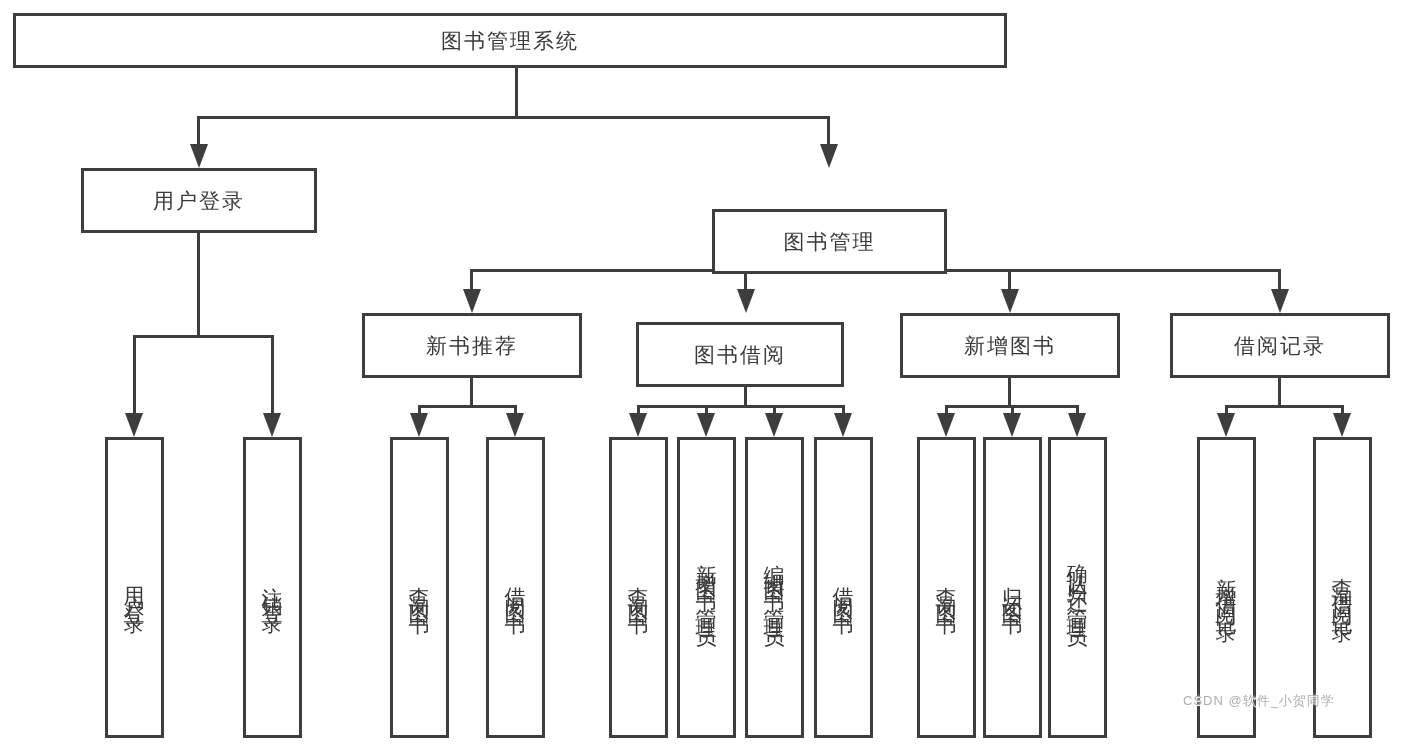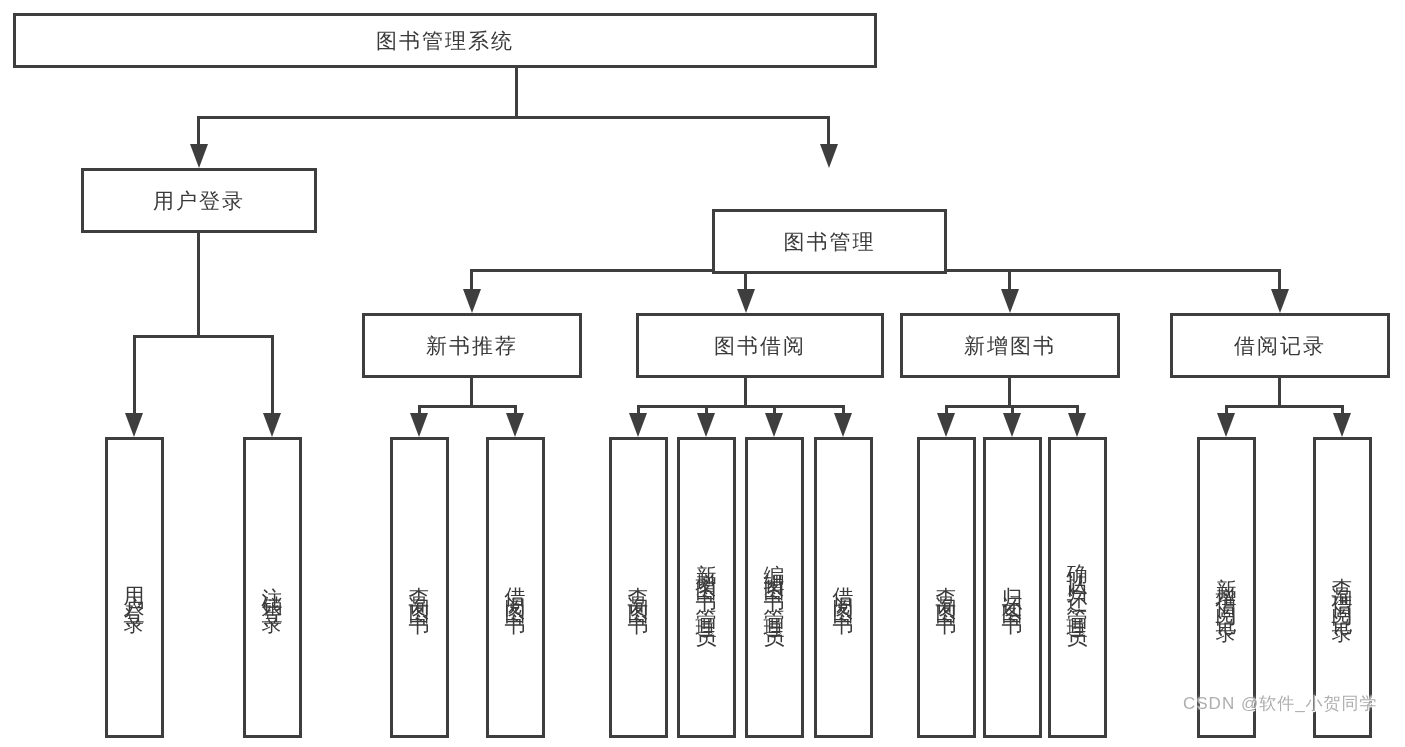--- a/index.html
+++ b/index.html
@@ -50,48 +50,48 @@
   .hline{position:absolute;height:3px;background:var(--line);z-index:1;}
   .ah{
     position:absolute;width:0;height:0;z-index:1;
     border-left:9px solid transparent;
     border-right:9px solid transparent;
     border-top:24px solid var(--line);
   }
   .watermark{
     position:absolute;
     left:1183px;top:692px;
-    font-size:17px;
+    font-size:13px;
     color:var(--wm);
     text-shadow:0 0 3px #fff, 1px 1px 0 #fff;
     letter-spacing:1px;
     z-index:5;
     white-space:nowrap;
   }
 </style>
 </head>
 <body>
 
 <div class="canvas">
 
-  <div class="box" style="left:13px;top:13px;width:864px;height:55px;">
+  <div class="box" style="left:13px;top:13px;width:994px;height:55px;">
     <span>图书管理系统</span>
   </div>
 
   <div class="box" style="left:81px;top:168px;width:236px;height:65px;">
     <span>用户登录</span>
   </div>
   <div class="box" style="left:712px;top:168px;width:235px;height:65px;margin-top:41px;">
     <span>图书管理</span>
   </div>
 
   <div class="box" style="left:362px;top:313px;width:220px;height:65px;">
     <span>新书推荐</span>
   </div>
-  <div class="box" style="left:636px;top:313px;width:248px;height:65px;">
+  <div class="box" style="left:636px;top:322px;width:208px;height:65px;">
     <span>图书借阅</span>
   </div>
   <div class="box" style="left:900px;top:313px;width:220px;height:65px;">
     <span>新增图书</span>
   </div>
   <div class="box" style="left:1170px;top:313px;width:220px;height:65px;">
     <span>借阅记录</span>
   </div>
 
   <div class="vbox" style="left:105px;">

